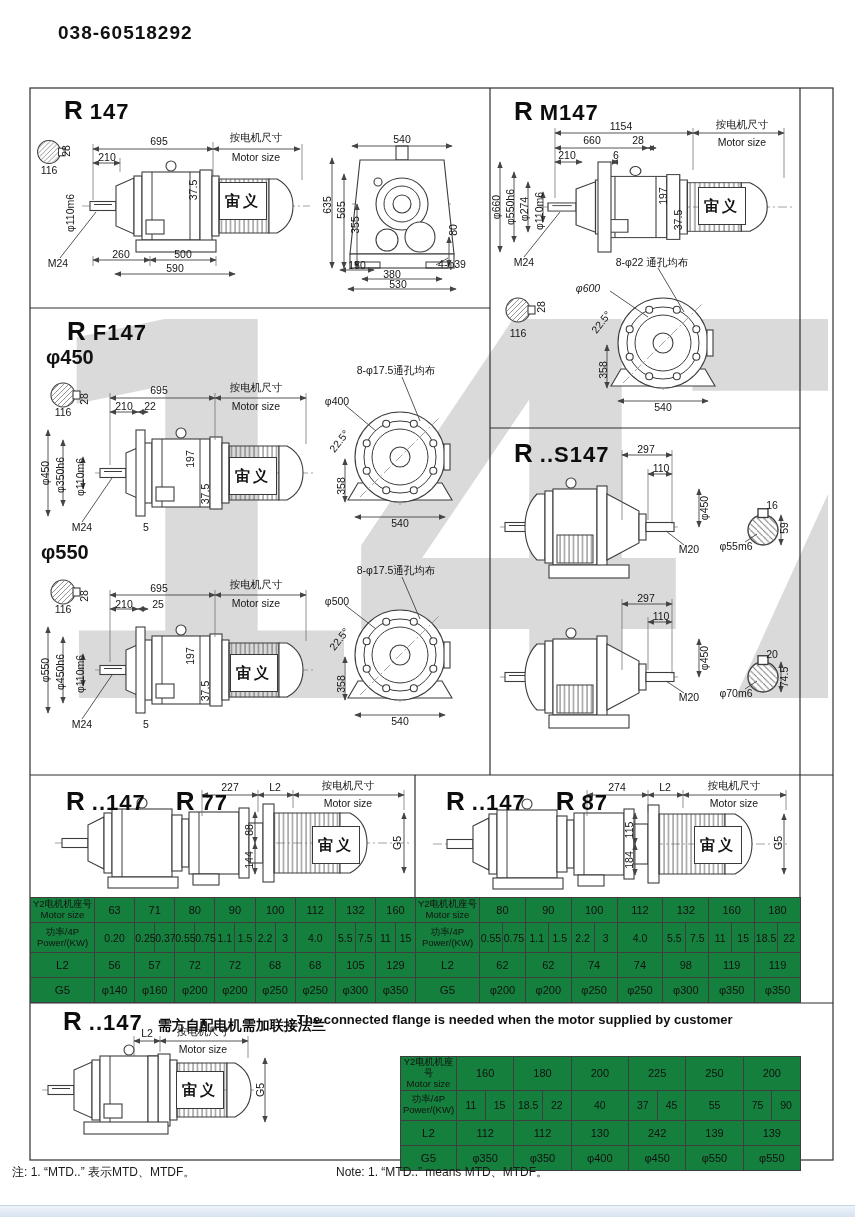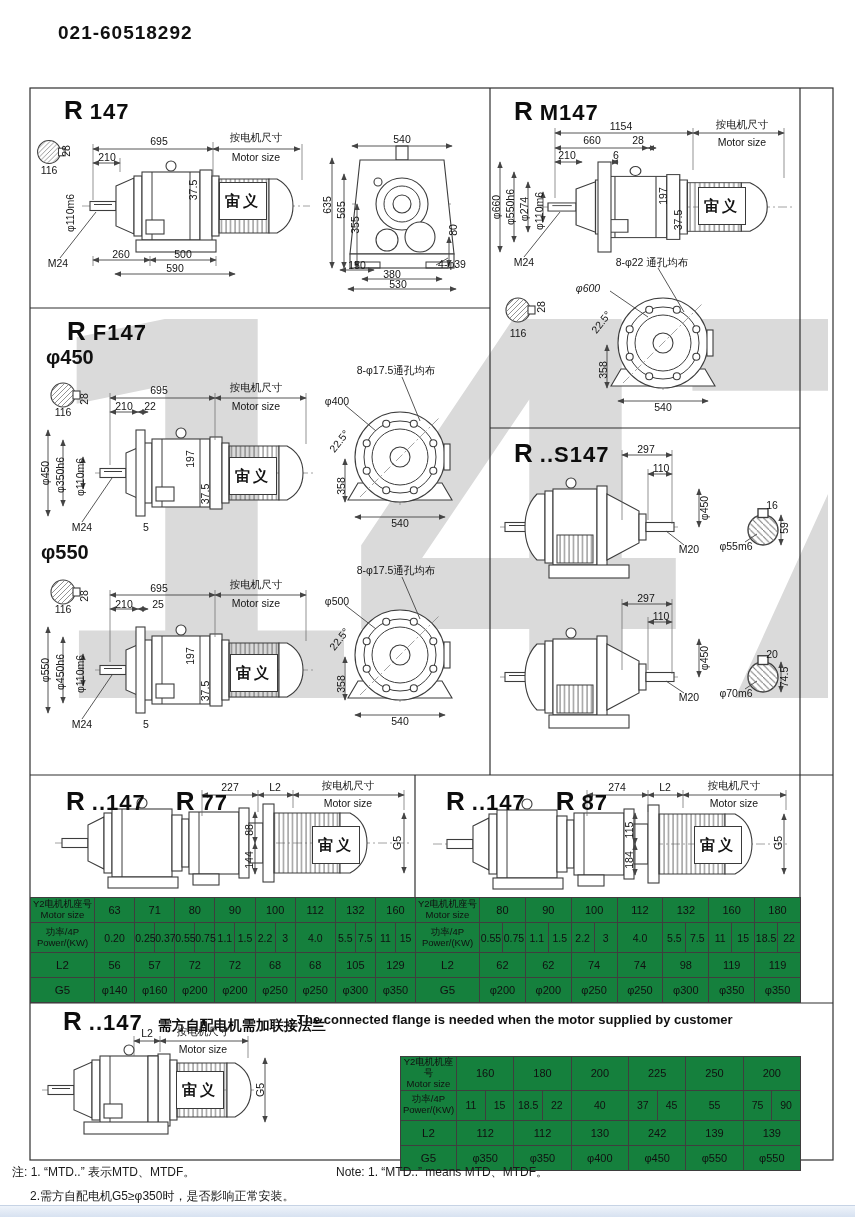--- a/index.html
+++ b/index.html
@@ -54,21 +54,21 @@
          background:linear-gradient(#eef3fa,#d7e2f1);border-top:1px solid #c6d3e5;}
 </style>
 </head>
 <body>
 
 <div id="page">
 
   <div id="wm">147</div>
 
   <div id="hdr">
-    <span>021-60518292</span>
+    <span>038-60518292</span>
   </div>
 
   <svg class="art" width="855" height="1217" viewBox="0 0 855 1217">
     <defs>
       <marker id="ar" viewBox="0 0 10 10" refX="8.5" refY="5" markerWidth="8" markerHeight="8" orient="auto-start-reverse">
         <path d="M0,1.2 L9.5,5 L0,8.8 z" fill="#444"></path>
       </marker>
       <pattern id="fins" width="4.5" height="6" patternUnits="userSpaceOnUse">
         <path d="M1,0 V6" stroke="#555" stroke-width="0.9"></path>
       </pattern>
@@ -663,17 +663,16 @@
       <span class="dim v" style="left: 629px; top: 830px;">115</span>
       <span class="dim v" style="left: 629px; top: 860px;">184</span>
       <span class="dim v" style="left: 778px; top: 843px;">G5</span>
       <span class="dim" style="left: 147px; top: 1033px;">L2</span>
       <span class="dim" style="left: 203px; top: 1032px;">按电机尺寸</span>
       <span class="dim" style="left: 203px; top: 1049px;">Motor size</span>
       <span class="dim v" style="left: 260px; top: 1090px;">G5</span>
     </div>
 
   <div class="note" style="left:12px;top:1164px">注: 1. “MTD..” 表示MTD、MTDF。</div>
-  <div class="note" style="left:30px;top:1188px">2.需方自配电机G5≥φ350时，是否影响正常安装。</div>
   <div class="note" style="left:336px;top:1164px">Note: 1. “MTD..” means  MTD、MTDF。</div>
 
   <div id="strip"></div>
 </div>
 
 </body></html>

